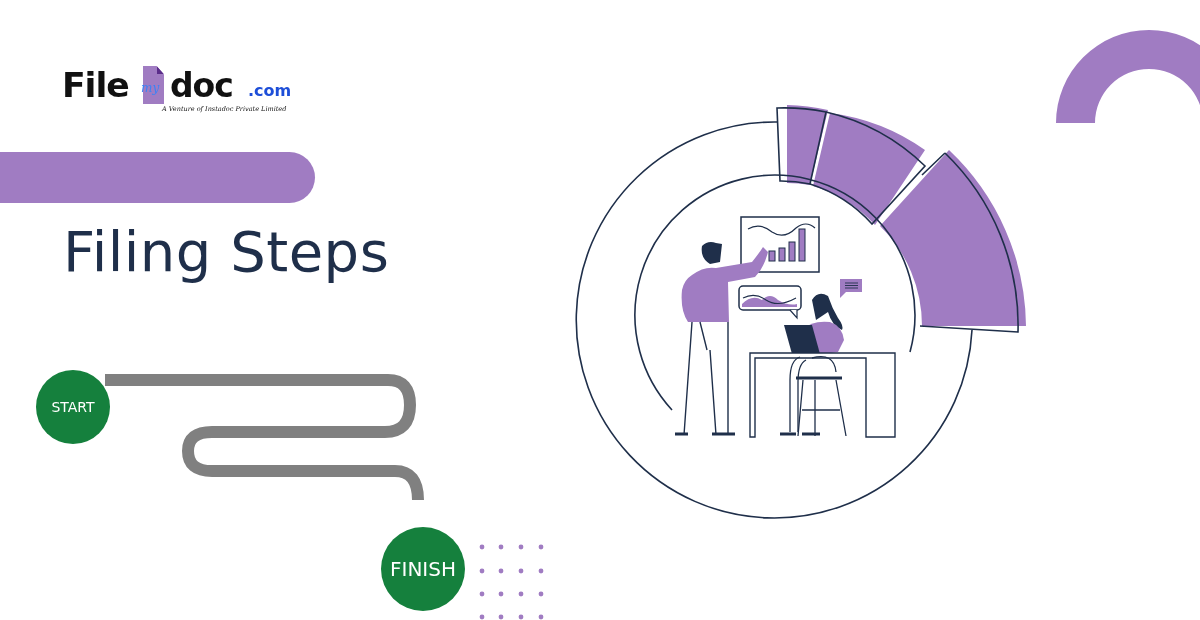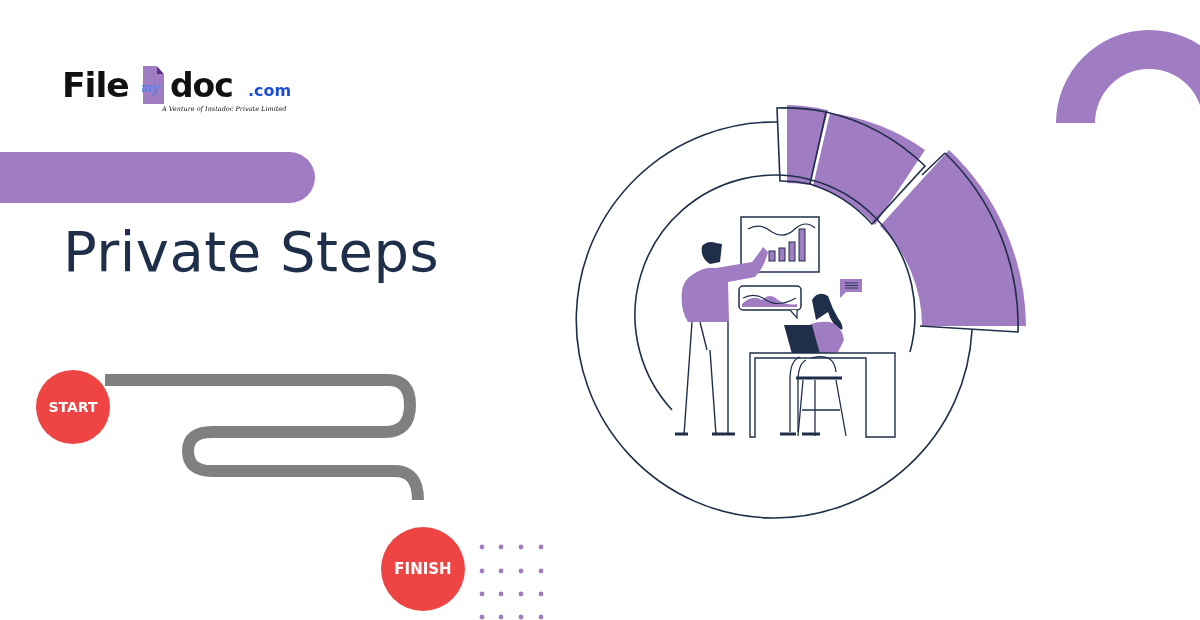--- a/index.html
+++ b/index.html
@@ -27,24 +27,24 @@
     font-weight: bold; font-size: 16px; color: #1d4ed8; }
   .logo-tag { position: absolute; left: 100px; top: 41px; font-family: "DejaVu Serif", serif;
     font-style: italic; font-size: 6.5px; color: #111; white-space: nowrap; }
 
   .bar { left: 0; top: 124px; width: 315px; height: 51px; background: #A07CC2; border-radius: 0 26px 26px 0; }
 
   .title { left: 63px; top: 192px; font-family: "DejaVu Sans", sans-serif; font-size: 56px; line-height: 64px;
     color: #1F2F4A; font-weight: 500; letter-spacing: 0.5px; }
   .title div { white-space: nowrap; }
 
-  .badge { border-radius: 50%; background: #ef4444; color: #fff; font-family: "DejaVu Sans", sans-serif;
-    font-weight: bold; display: flex; align-items: center; justify-content: center; }
+  .badge { border-radius: 50%; background: #15803d; color: #fff; font-family: "DejaVu Sans", sans-serif;
+    font-weight: normal; display: flex; align-items: center; justify-content: center; }
   .start { left: 36px; top: 342px; width: 74px; height: 74px; font-size: 14px; }
-  .finish { left: 381px; top: 499px; width: 84px; height: 84px; font-size: 15px; }
+  .finish { left: 381px; top: 499px; width: 84px; height: 84px; font-size: 20px; }
 
   svg { position: absolute; left: 0; top: 0; }
 </style>
 </head>
 <body>
 
 <svg width="1200" height="620" viewBox="0 0 1200 620">
 
   <path d="M1056 123 A93 93 0 0 1 1242 123 L1203 123 A54 54 0 0 0 1095 123 Z" fill="#A07CC2"></path>
 
@@ -132,17 +132,17 @@
   <span class="logo-icon"></span>
   <span class="logo-my">my</span>
   <span class="logo-doc">doc</span>
   <span class="logo-com">.com</span>
   <span class="logo-tag">A Venture of Instadoc Private Limited</span>
 </div>
 
 <div class="abs bar"></div>
 
 <div class="abs title">
-  <div>Private Steps</div>
+  <div>Filing Steps</div>
 </div>
 
 <div class="abs badge start">START</div>
 <div class="abs badge finish">FINISH</div>
 
 </body></html>

